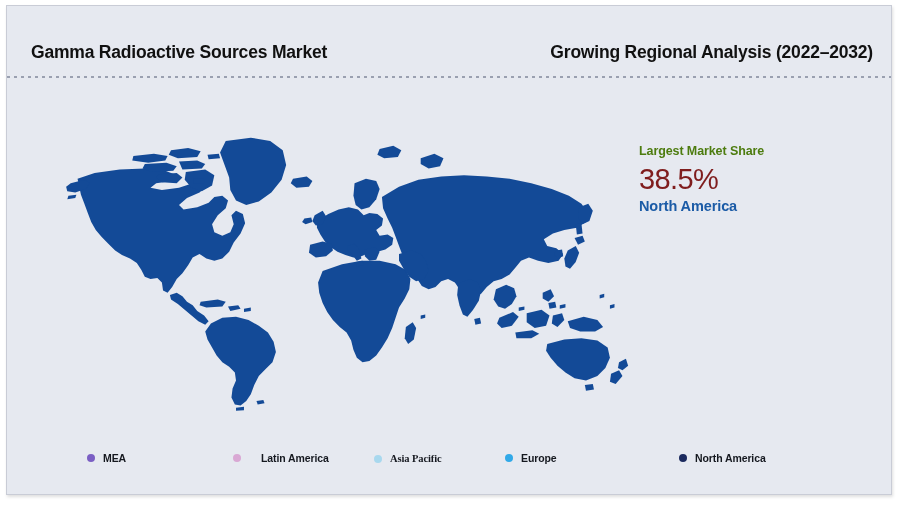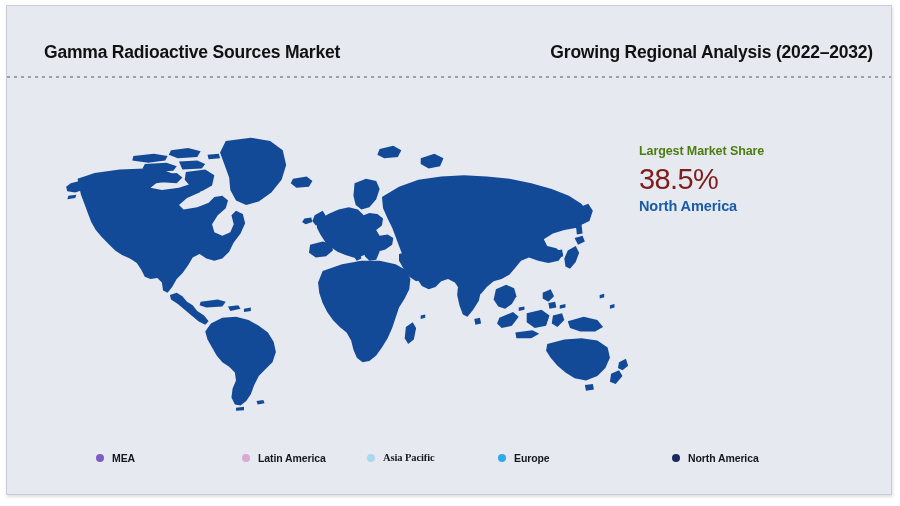--- a/index.html
+++ b/index.html
@@ -29,21 +29,21 @@
   
   .header {
     position: absolute;
     left: 0;
     top: 0;
     width: 100%;
     height: 70px;
   }
   .title-left {
     position: absolute;
-    left: 37px;
+    left: 24px;
     top: 36px;
     font-size: 17.5px;
     font-weight: bold;
     color: #111111;
     letter-spacing: -0.2px;
     white-space: nowrap;
   }
   .title-right {
     position: absolute;
     right: 18px;
@@ -111,30 +111,29 @@
     letter-spacing: -0.1px;
   }
 
   
   .legend {
     position: absolute;
     left: 80px;
     top: 446px;
     width: 740px;
     display: flex;
-    align-items: flex-start;
-    margin-left: 9px;
+    align-items: flex-end;
   }
   .legend-item {
     display: flex;
     align-items: center;
     white-space: nowrap;
   }
   .legend-item.i0 { width: 146px; }
-  .legend-item.i1 { width: 125px; }
+  .legend-item.i1 { width: 141px; gap: 12px; }
   .legend-item.i2 { width: 131px; font-family: Liberation Serif, serif; }
   .legend-item.i3 { width: 174px; }
   .legend-item.i4 { width: auto; }
   .legend-dot {
     width: 8px;
     height: 8px;
     border-radius: 50%;
     margin-right: 8px;
     flex: 0 0 auto;
   }

